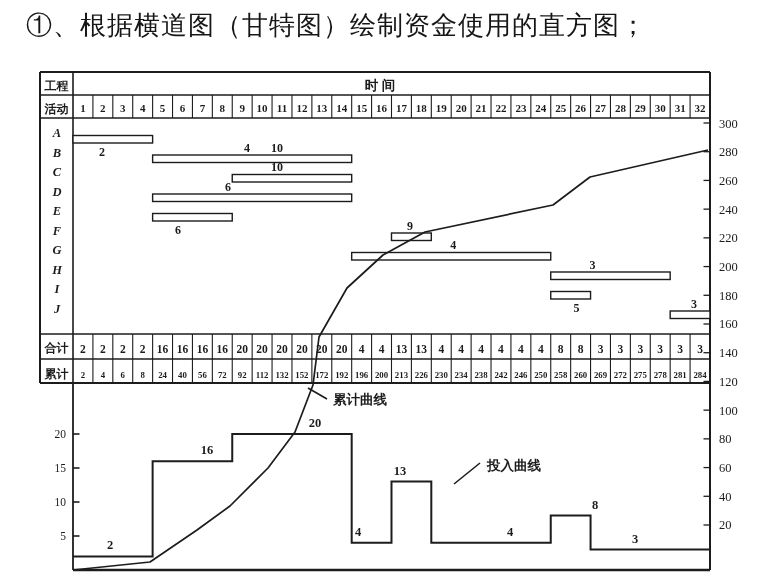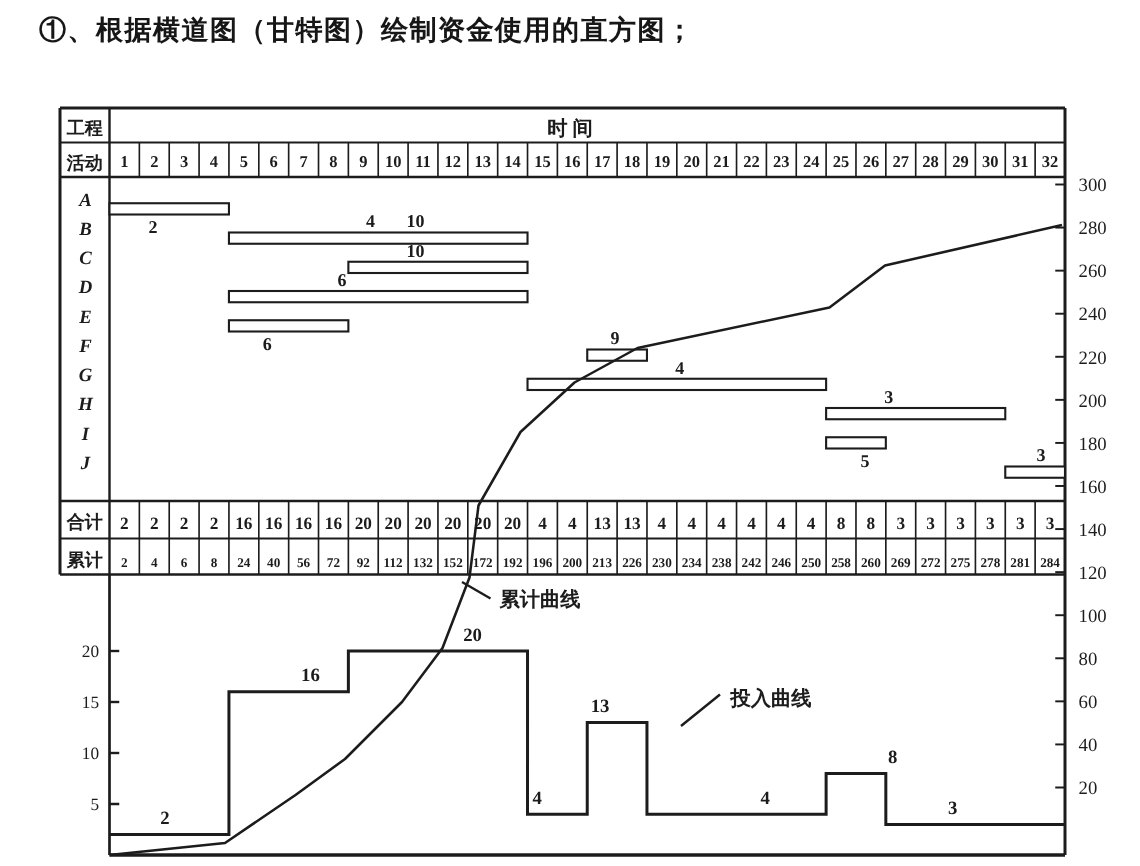--- a/index.html
+++ b/index.html
@@ -1,21 +1,21 @@
 <!DOCTYPE html>
 <html><head>
 <meta charset="utf-8">
 <style>
   html,body{margin:0;padding:0;background:#ffffff;}
   .page{
     position:relative;width:760px;height:577px;background:#ffffff;
     font-family:"Liberation Serif","DejaVu Serif",serif;color:#1c1c1c;overflow:hidden;
   }
   .title{
-    position:absolute;left:26px;top:8px;font-size:18px;font-weight:700;
+    position:absolute;left:26px;top:8px;font-size:26px;font-weight:400;
     letter-spacing:1px;white-space:nowrap;color:#161616;
   }
   svg{position:absolute;left:0;top:0;}
   svg text{font-family:"Liberation Serif","DejaVu Serif",serif;}
 </style>
 </head>
 <body>
 
 <div class="page">
   <div class="title">①、根据横道图（甘特图）绘制资金使用的直方图；</div>

